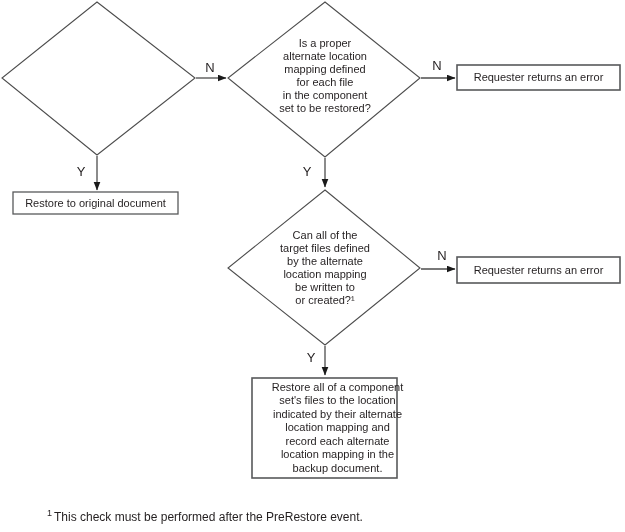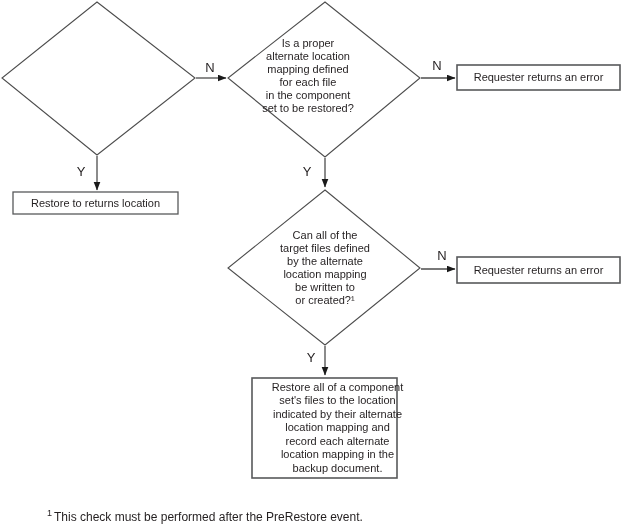--- a/index.html
+++ b/index.html
@@ -87,35 +87,35 @@
 
     <line x1="196" y1="78" x2="226" y2="78" stroke="#4d4d4d" stroke-width="1.3" marker-end="url(#arrowhead)"></line>
     <line x1="97" y1="156" x2="97" y2="190" stroke="#4d4d4d" stroke-width="1.3" marker-end="url(#arrowhead)"></line>
     <line x1="421" y1="78" x2="455" y2="78" stroke="#4d4d4d" stroke-width="1.3" marker-end="url(#arrowhead)"></line>
     <line x1="325" y1="158" x2="325" y2="187" stroke="#4d4d4d" stroke-width="1.3" marker-end="url(#arrowhead)"></line>
     <line x1="421" y1="269" x2="455" y2="269" stroke="#4d4d4d" stroke-width="1.3" marker-end="url(#arrowhead)"></line>
     <line x1="325" y1="346" x2="325" y2="375" stroke="#4d4d4d" stroke-width="1.3" marker-end="url(#arrowhead)"></line>
   </svg>
 
 
-  <div class="node-label diamond-label" style="left:308px; top:37px;">Is a proper
+  <div class="node-label diamond-label" style="left:325px; top:37px;">Is a proper
 alternate location
 mapping defined
 for each file
 in the component
 set to be restored?</div>
 
   <div class="node-label diamond-label" style="left:325px; top:229px;">Can all of the
 target files defined
 by the alternate
 location mapping
 be written to
 or created?¹</div>
 
-  <div class="node-label box-label" style="left:13px; top:192px; width:165px; height:22px;">Restore to returns location</div>
+  <div class="node-label box-label" style="left:13px; top:192px; width:165px; height:22px;">Restore to original document</div>
 
   <div class="node-label box-label" style="left:457px; top:65px; width:163px; height:25px;">Requester returns an error</div>
 
   <div class="node-label box-label" style="left:457px; top:257px; width:163px; height:26px;">Requester returns an error</div>
 
   <div class="node-label box-label multiline" style="left:252px; top:378px; width:171px; height:100px;">Restore all of a component
 set's files to the location
 indicated by their alternate
 location mapping and
 record each alternate

